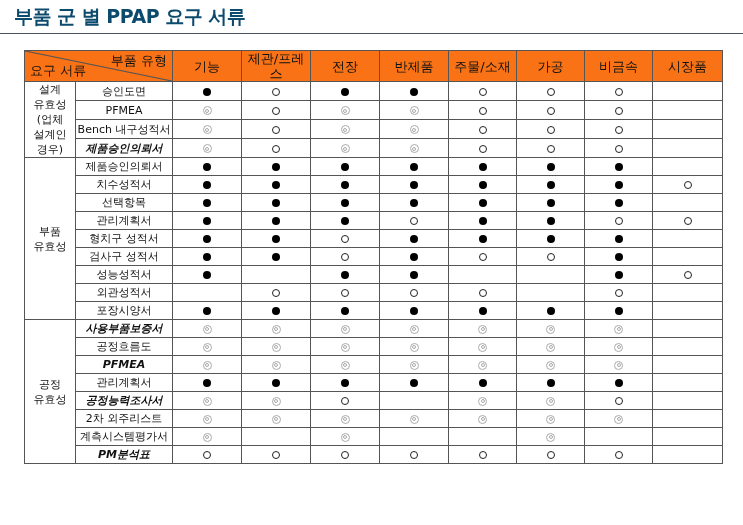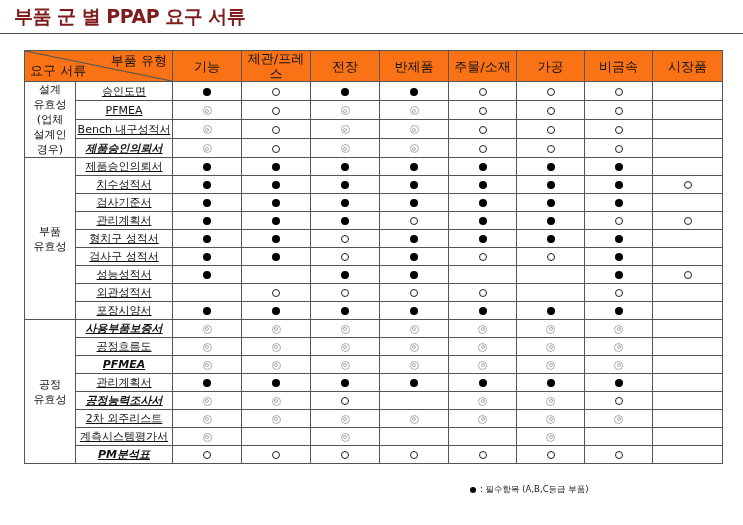--- a/index.html
+++ b/index.html
@@ -1,32 +1,32 @@
 <!DOCTYPE html>
 <html><head>
 <meta charset="utf-8">
 <style>
   html, body { margin: 0; padding: 0; background: #ffffff; }
   body { width: 743px; height: 525px; position: relative; overflow: hidden;
          font-family: "DejaVu Sans", "Liberation Sans", sans-serif; color: #111; }
   .title { position: absolute; left: 14px; top: 4px; font-size: 19px; font-weight: bold;
-           letter-spacing: -0.5px; color: #7f1d1d; }
+           letter-spacing: -0.5px; color: #0c4a6e; }
   .title-rule { position: absolute; left: 0; top: 33px; width: 743px; height: 0;
                 border-top: 1.5px solid #4a4f66; }
   table.ppap { position: absolute; left: 24px; top: 50px; border-collapse: collapse;
                table-layout: fixed; font-size: 11px; }
   table.ppap td, table.ppap th { border: 1px solid #555; padding: 0; text-align: center;
                vertical-align: middle; height: 17px; line-height: 15px; }
   table.ppap th { background: #f97316; font-weight: normal; height: 25px; font-size: 13px; }
   th.corner { position: relative; text-align: left; }
   th.corner .corner-line { position: absolute; left: 0; top: 0; width: 100%; height: 100%; }
   th.corner .lbl-doc { position: absolute; left: 5px; bottom: 3px; }
   th.corner .lbl-type { position: absolute; right: 5px; top: 2px; }
   td.group { font-size: 11px; line-height: 14px; }
-  td.doc { font-size: 11px; text-decoration: underline; }
+  td.doc { font-size: 11px; }
   td.doc.em { font-style: italic; font-weight: bold; }
   .sym { display: inline-block; vertical-align: middle; }
   .sym-filled { width: 8px; height: 8px; border-radius: 50%; background: #000; }
   .sym-open { width: 6px; height: 6px; border-radius: 50%; border: 1.3px solid #222; background: #fff; }
   .sym-double { width: 7px; height: 7px; border-radius: 50%; border: 1px solid #aaa; position: relative; background: #fff; }
   .sym-double::after { content: ""; position: absolute; left: 1.5px; top: 1.5px; width: 4px; height: 4px;
                        border-radius: 50%; border: 0.8px solid #aaa; box-sizing: border-box; }
   .legend { position: absolute; left: 470px; top: 484px; font-size: 8.5px; color: #222; line-height: 11px; }
   .legend-row { display: flex; align-items: center; white-space: nowrap; }
   .legend-row .sym { margin-right: 4px; }
@@ -140,21 +140,21 @@
         <td><span class="sym sym-filled"></span></td>
         <td><span class="sym sym-filled"></span></td>
         <td><span class="sym sym-filled"></span></td>
         <td><span class="sym sym-filled"></span></td>
         <td><span class="sym sym-filled"></span></td>
         <td><span class="sym sym-filled"></span></td>
         <td><span class="sym sym-filled"></span></td>
         <td><span class="sym sym-open"></span></td>
       </tr>
       <tr>
-        <td class="doc">검사기준서</td>
+        <td class="doc">선택항목</td>
         <td><span class="sym sym-filled"></span></td>
         <td><span class="sym sym-filled"></span></td>
         <td><span class="sym sym-filled"></span></td>
         <td><span class="sym sym-filled"></span></td>
         <td><span class="sym sym-filled"></span></td>
         <td><span class="sym sym-filled"></span></td>
         <td><span class="sym sym-filled"></span></td>
         <td></td>
       </tr>
       <tr>
@@ -310,17 +310,13 @@
         <td><span class="sym sym-open"></span></td>
         <td><span class="sym sym-open"></span></td>
         <td><span class="sym sym-open"></span></td>
         <td><span class="sym sym-open"></span></td>
         <td></td>
       </tr>
     </tbody>
 </table>
 
 <div class="legend" id="legend">
-    <div class="legend-row">
-      <span class="sym sym-filled"></span>
-      <span>: 필수항목 (A,B,C등급 부품)</span>
-    </div>
   </div>
 
 </body></html>

